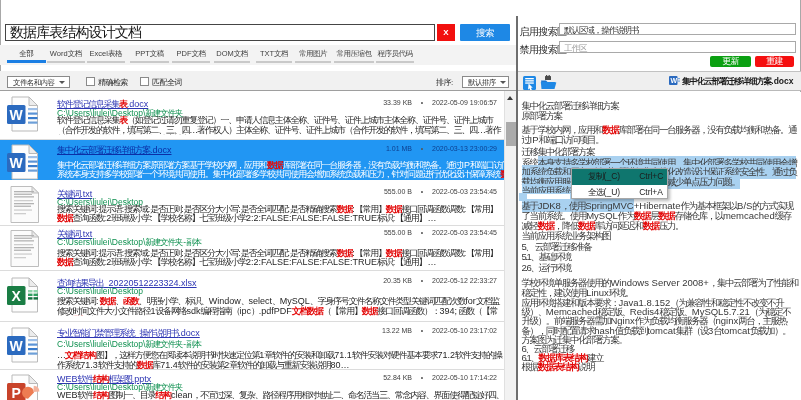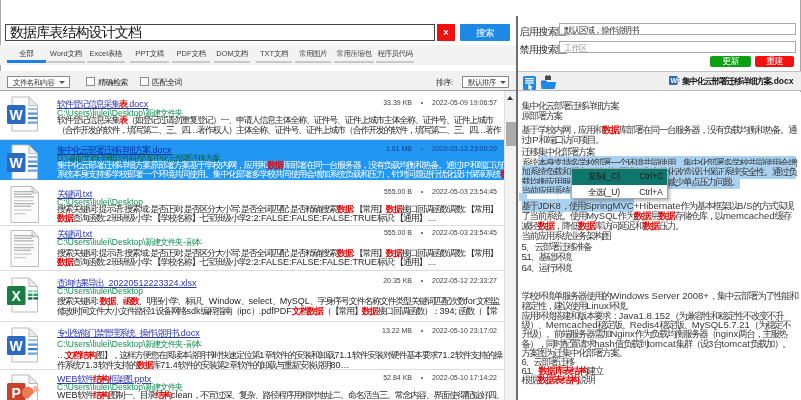--- a/index.html
+++ b/index.html
@@ -113,21 +113,20 @@
           <path d="M5 2 h17 l8.5 8.5 v25.5 H5 z" fill="#fdfdfd" stroke="#b9b9b9"></path>
           <path d="M22 2 l8.5 8.5 H22 z" fill="#ececec" stroke="#b9b9b9"></path>
           <rect x="0" y="10" width="18.5" height="19" rx="1.5" fill="#2b6abf"></rect>
           <text x="9.2" y="25.2" font-family="Liberation Sans" font-size="14" font-weight="bold" fill="#fff" text-anchor="middle">W</text>
           <rect x="21" y="13" width="9.5" height="2.2" fill="#9fc0e8"></rect>
           <rect x="21" y="17.5" width="9.5" height="2.2" fill="#5b93d6"></rect>
           <rect x="21" y="22" width="9.5" height="2.2" fill="#3a7ccc"></rect>
           <rect x="21" y="26.5" width="9.5" height="2.2" fill="#6d9fd8"></rect>
         </svg>
  <div class="ti" style="top:4px">集中化云部署迁移详细方案<i>.docx</i></div>
- <div class="pa" style="top:12.5px"><i>D:\</i>桌面文档<i>\</i>全概软件科技<i>\</i>集中化云部署迁移方案</div>
  <div class="pv" style="top:21px;height:9.6px;white-space:nowrap">集中化云部署迁移详细方案原部署方案基于学校内网，应用和<b>数据</b>库部署在同一台服务器，没有负载均衡和热备。通过<i>IP</i>和端口访问</div>
  <div class="pv" style="top:30px;height:9.6px;white-space:nowrap">系统本身支持多学校部署一个环境共同使用。集中化部署多学校共同使用会增加系统负载和压力，针对问题进行优化设计保障系统<b>数据</b>全</div>
  <div class="me" style="top:4.5px">1.01 MB<s>•</s>2020-03-13 23:00:29</div>
 </div>
 <div class="it" style="top:89px;height:45.5px">
  <svg class="ic" style="top:5px" width="40" height="40" viewBox="0 0 40 40">
           <path d="M4 1.5 h21 l6.5 6.5 v29.5 H4 z" fill="#fbfbfb" stroke="#bdbdbd"></path>
           <path d="M25 1.5 l6.5 6.5 H25 z" fill="#e9e9e9" stroke="#bdbdbd"></path>
           <g fill="#b3b3b3">
             <rect x="7" y="6" width="20" height="1.3"></rect>
@@ -249,22 +248,22 @@
 <p>集中化云部署迁移详细方案</p>
 <p>原部署方案</p>
 <p style="margin-top:4.2px">基于学校内网，应用和<b>数据</b>库部署在同一台服务器，没有负载均衡和热备。通过<i>IP</i>和端口访问项目。</p>
 <p style="margin-top:2.4px">迁移集中化部署方案</p>
 <p style="margin-top:0.6px">系统<span class="s">本身支持多学校部署一个环境共同使用。集中化部署多学校共同使用会增加系统负载和压力，针对问题进行集中优化改造设计保证系统安全性。通过负载均衡应用服务器集群方式提高稳定性和减少单点压力问题。</span></p>
 <p style="margin-top:-1.5px"><span class="s">当前应用系统架构图</span></p>
 <p style="margin-top:5.4px"><span class="s">基于<i>JDK8</i>，使用<i>SpringMVC</i></span><i>+Hibernate</i>作为基本框架以<i>B/S</i>的方式实现了当前系统。使用<i>MySQL</i>作为<b>数据</b>层<b>数据</b>存储仓库，以<i>memcached</i>缓存减轻<b>数据</b>，降低<b>数据</b>库访问延迟和<b>数据</b>压力。</p>
 <p>当前应用系统业务架构图</p>
 <p style="margin-top:1.4px">5、 云部署迁移准备</p>
 <p>5.1、基础环境</p>
-<p style="margin-top:1.3px">6.4、运行环境</p>
-<p style="margin-top:18px">学校环境单服务器使用的<i>Windows Server 2008+</i>，集中云部署为了性能和稳定性，建议使用<i>Linux</i>环境。</p>
+<p style="margin-top:1.3px">2.6、运行环境</p>
+<p style="margin-top:5px">学校环境单服务器使用的<i>Windows Server 2008+</i>，集中云部署为了性能和稳定性，建议使用<i>Linux</i>环境。</p>
 <p class="t2">应用环境搭建和版本要求：<i>Java1.8.152</i>（为兼容性和稳定性不改变不升级）、<i>Memcached</i>稳定版、<i>Redis4</i>稳定版、<i>MySQL5.7.21</i>（为稳定不升级）。前端服务器需加<i>Nginx</i>作为负载均衡服务器（<i>nginx</i>两台，主服热备），同时配置请求<i>hash</i>值负载到<i>tomcat</i>集群（设<i>3</i>台<i>tomcat</i>负载加）。方案图为迁集中化部署方案。</p>
 <p class="t2">6、云部署迁移</p>
 <p class="t2">6.1、<b>数据库表结构</b>建立</p>
 <p class="t2">根据<b>数据表结构</b>说明</p>
 
 </div>
     </div>
 <div class="a" style="left:519px;top:192.5px;width:55px;height:8px;background:#a9d1f0">
       <div style="position:absolute;left:8px;top:1.3px;width:43px;height:5.4px;background:#fff"></div>
     </div>

